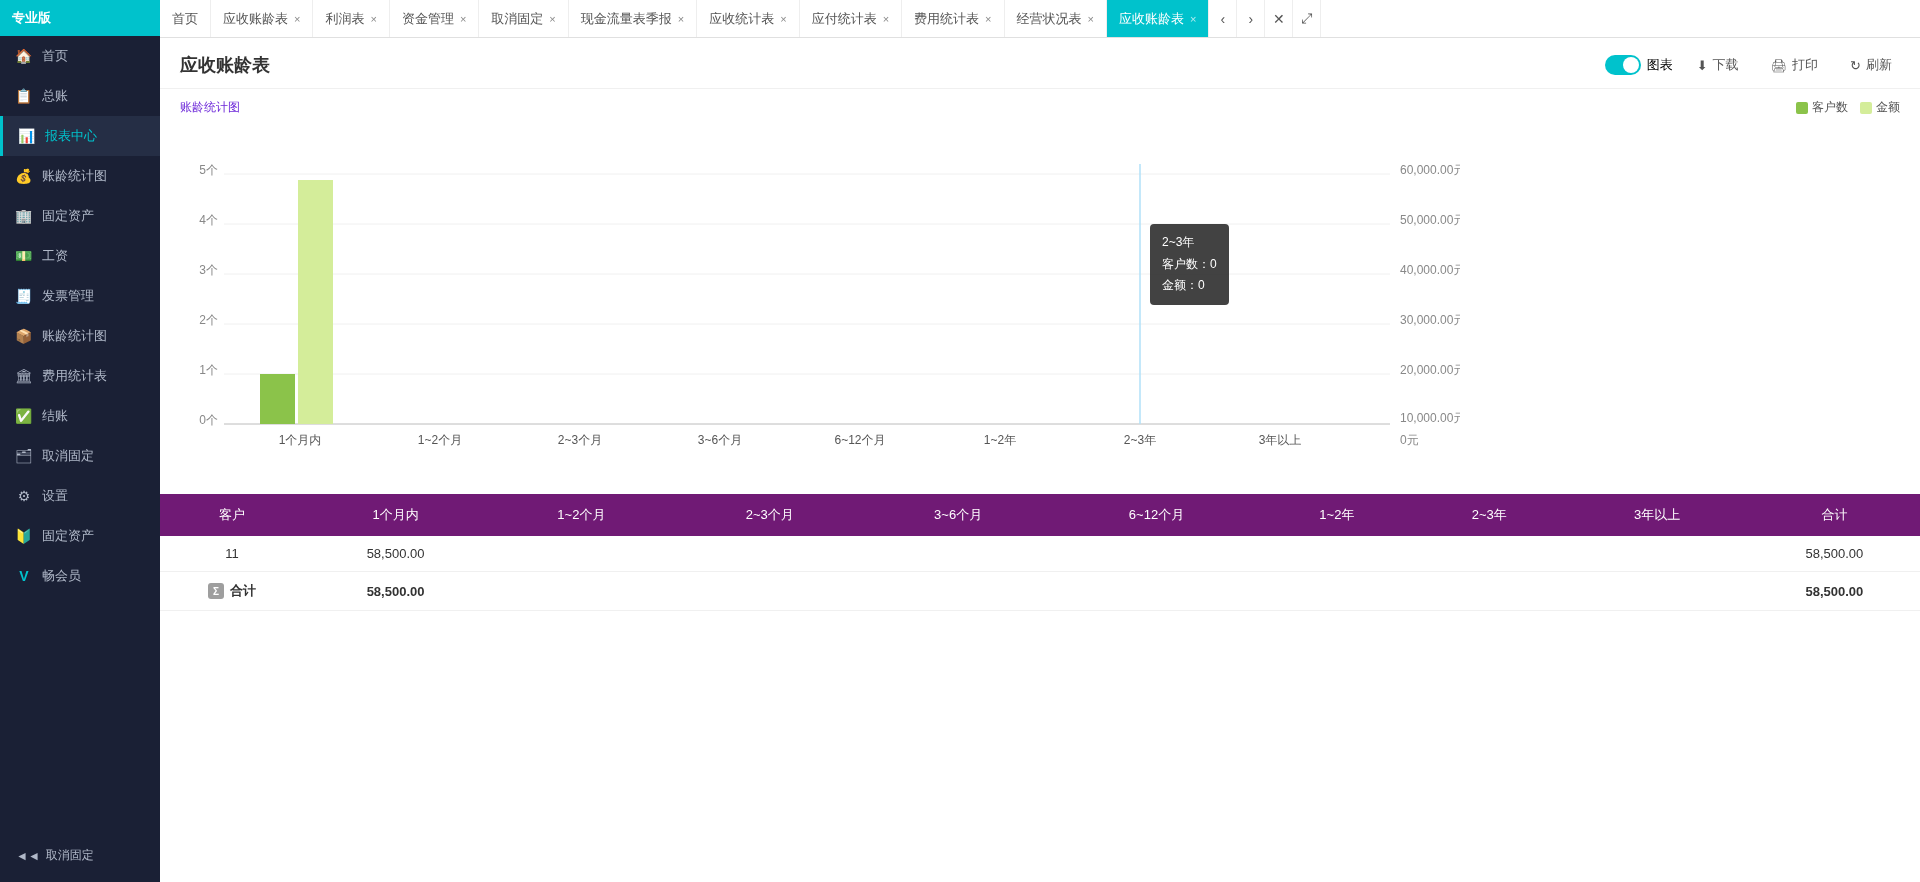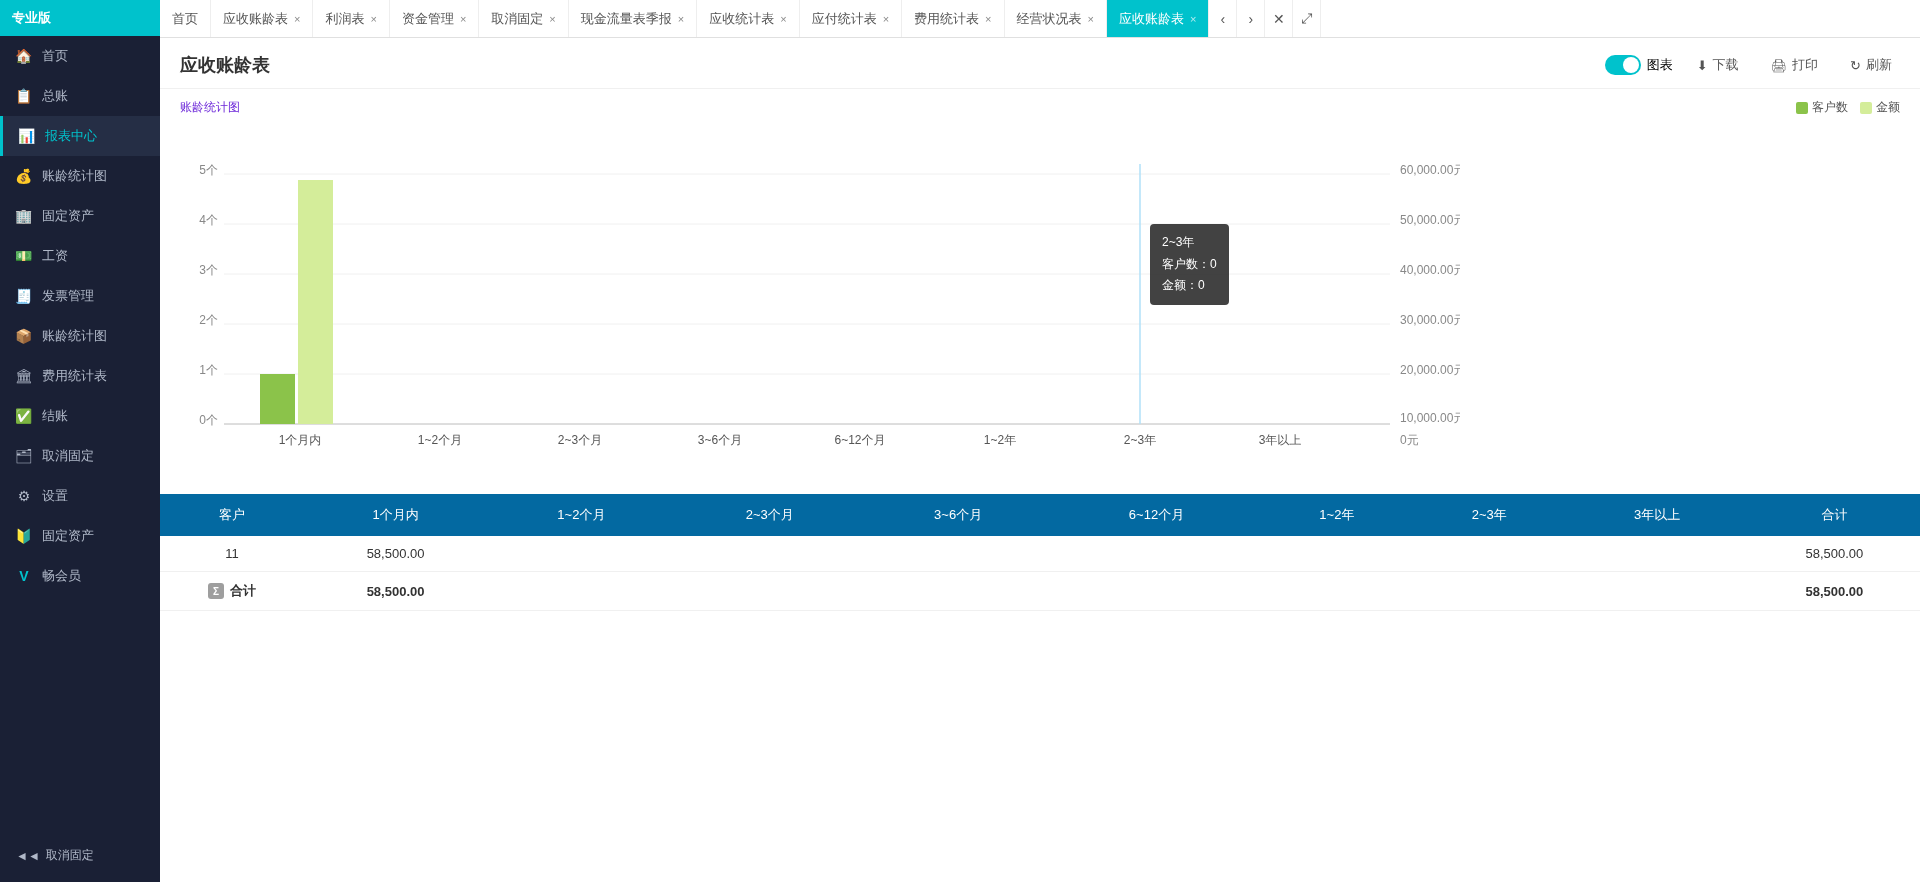--- a/index.html
+++ b/index.html
@@ -229,21 +229,21 @@
     .table-area {
       flex: 1;
       overflow: auto;
       padding: 0 0px;
     }
     .data-table {
       width: 100%;
       border-collapse: collapse;
     }
     .data-table th {
-      background: #0369a1;
+      background: #701a75;
       color: white;
       padding: 12px 10px;
       text-align: center;
       font-weight: normal;
       font-size: 13px;
     }
     .data-table td {
       padding: 10px 2px;
       text-align: center;
       border-bottom: 1px solid #f0f0f0;

